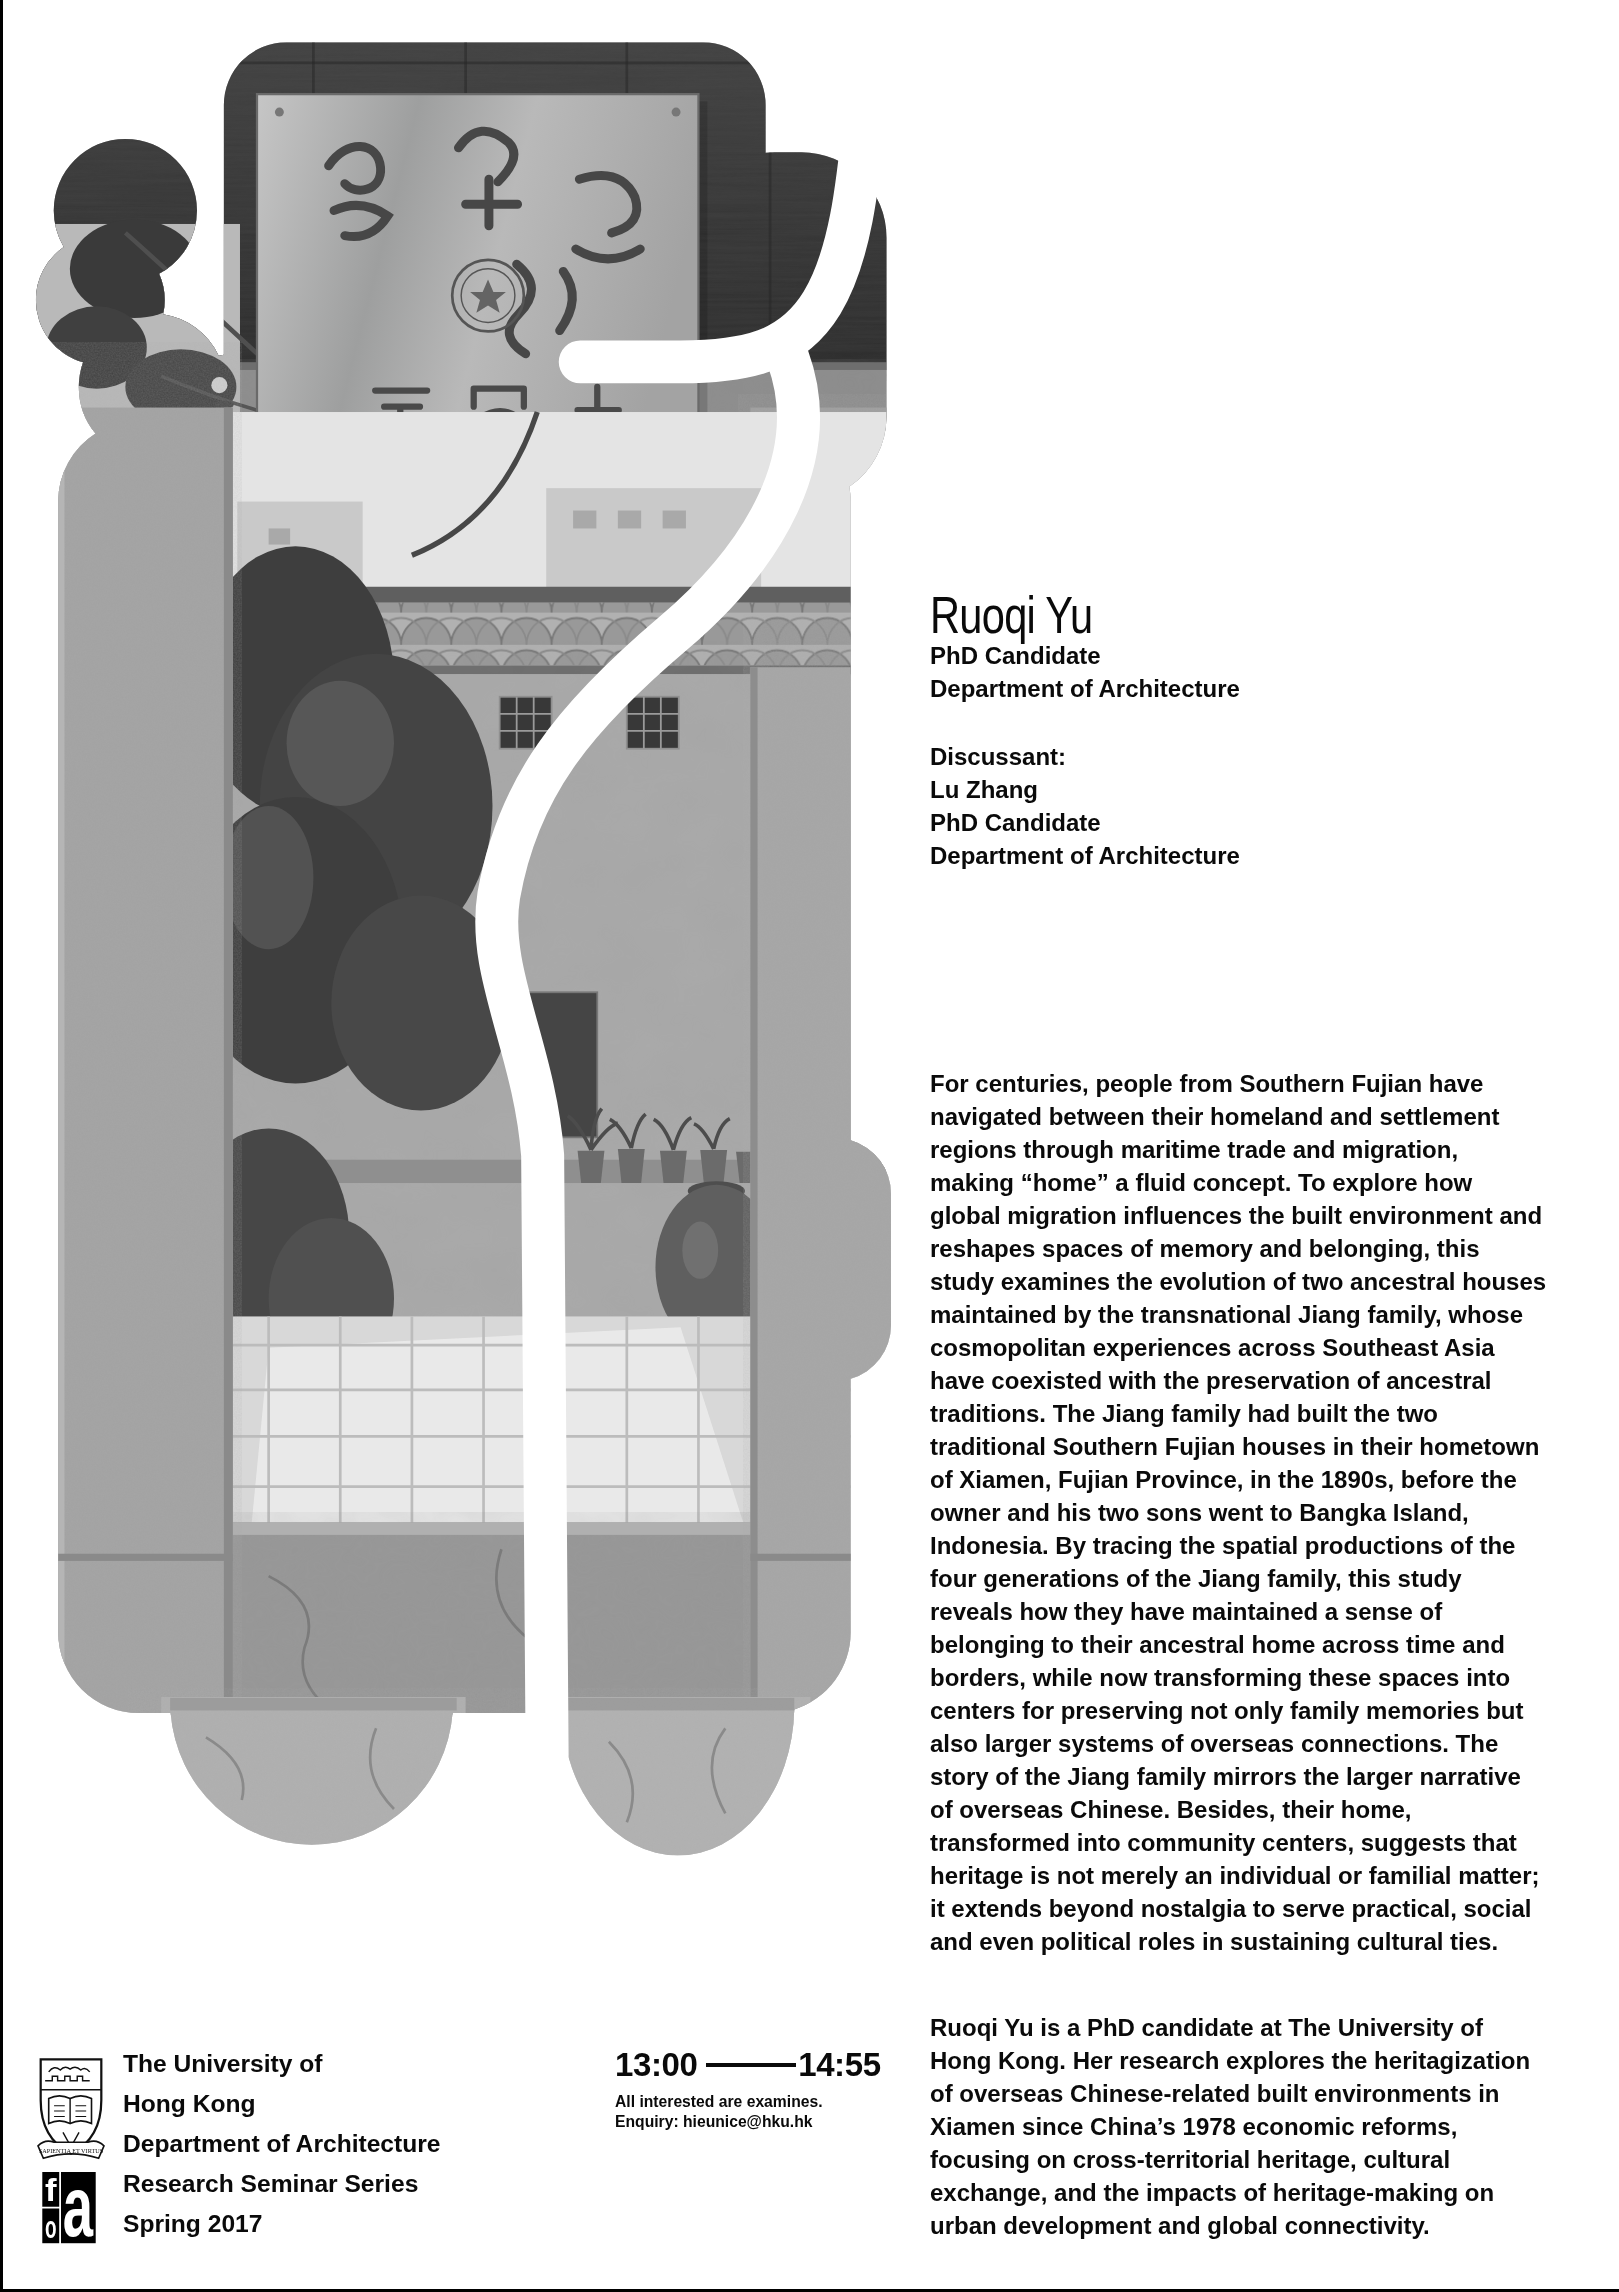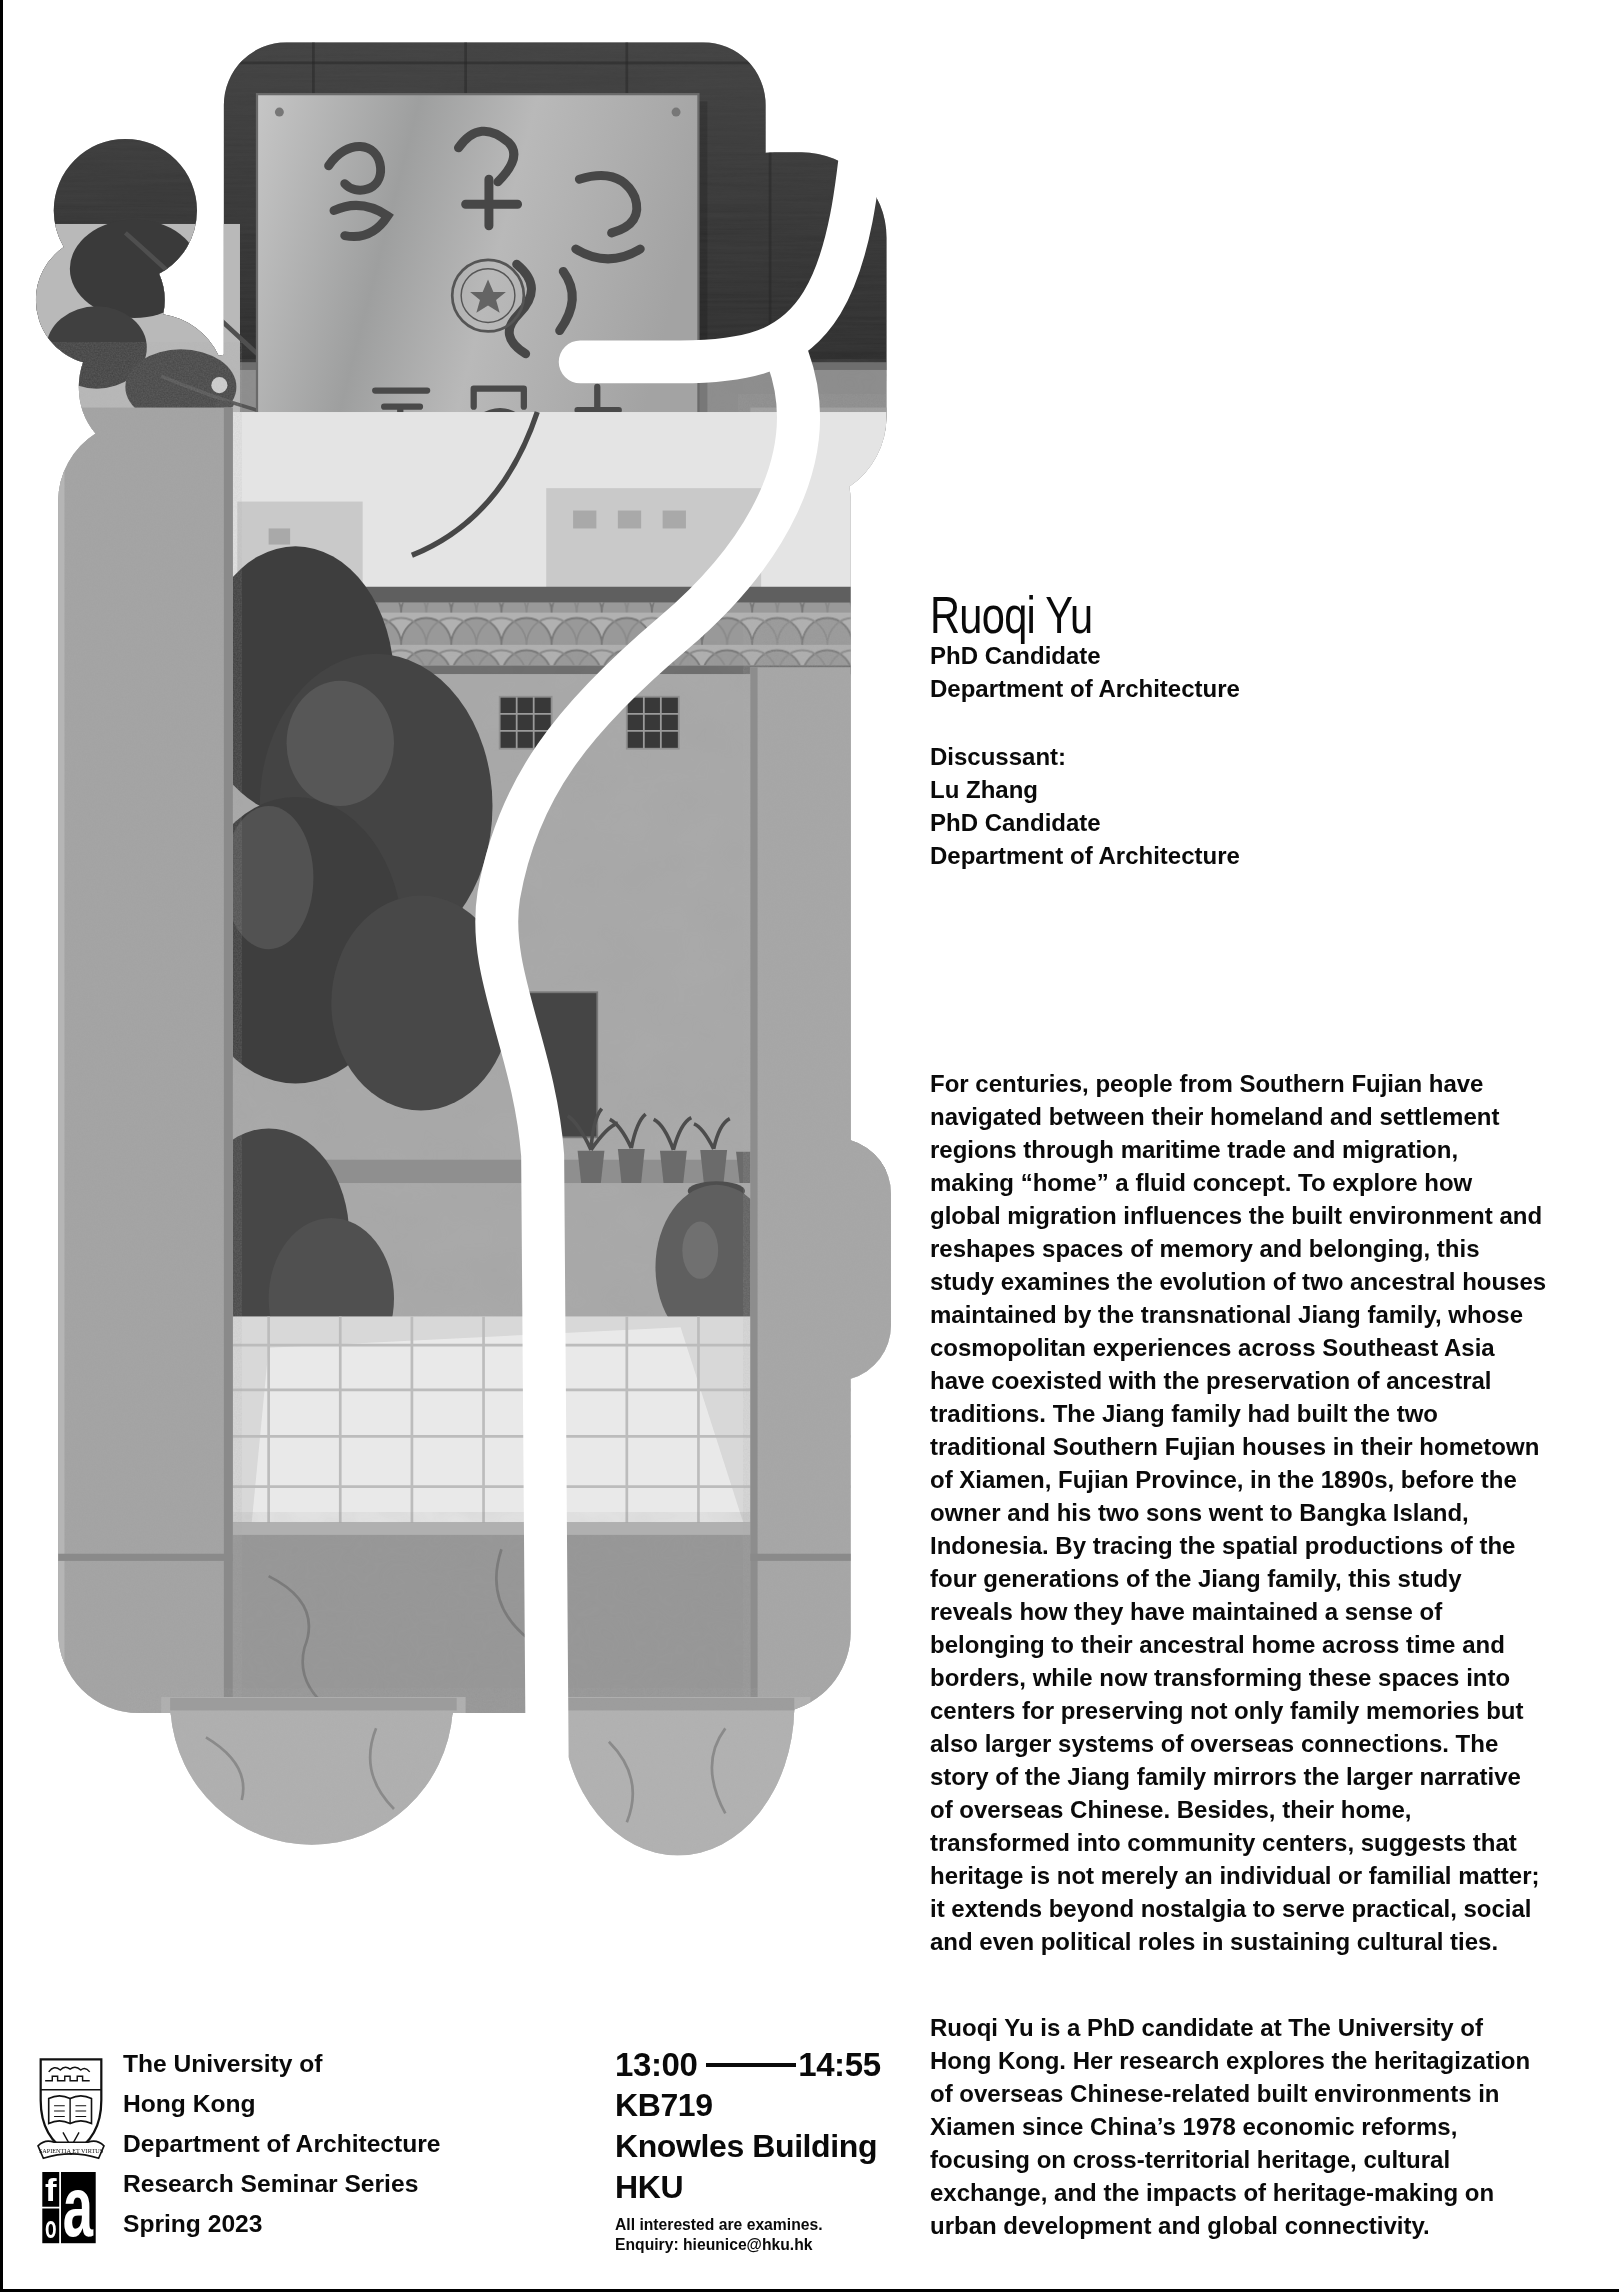--- a/index.html
+++ b/index.html
@@ -321,27 +321,24 @@
   <rect x="21" y="0" width="39" height="80" fill="#000"></rect>
   <text x="9.5" y="32" text-anchor="middle" font-size="36" font-weight="bold" fill="#fff" textLength="13" lengthAdjust="spacingAndGlyphs">f</text>
   <text x="9.5" y="74" text-anchor="middle" font-size="36" font-weight="bold" fill="#fff" textLength="13" lengthAdjust="spacingAndGlyphs">o</text>
   <text x="40" y="72" text-anchor="middle" font-size="96" font-weight="bold" fill="#fff" textLength="34" lengthAdjust="spacingAndGlyphs">a</text>
 </svg>
 
 <div id="org" class="pre">The University of
 Hong Kong
 Department of Architecture
 Research Seminar Series
-Spring 2023</div>
+Spring 2017</div>
 
 <div id="time">
   <div class="row1"><span>13:00</span><span class="dash"></span><span>14:55</span></div>
-  <div id="venue">KB719
-Knowles Building
-HKU</div>
   <div id="notes">
     <div>All interested are examines.</div>
     <div>Enquiry: hieunice@hku.hk</div>
   </div>
 </div>
 
 <div class="edge-l"></div>
 <div class="edge-b"></div>
 
 

